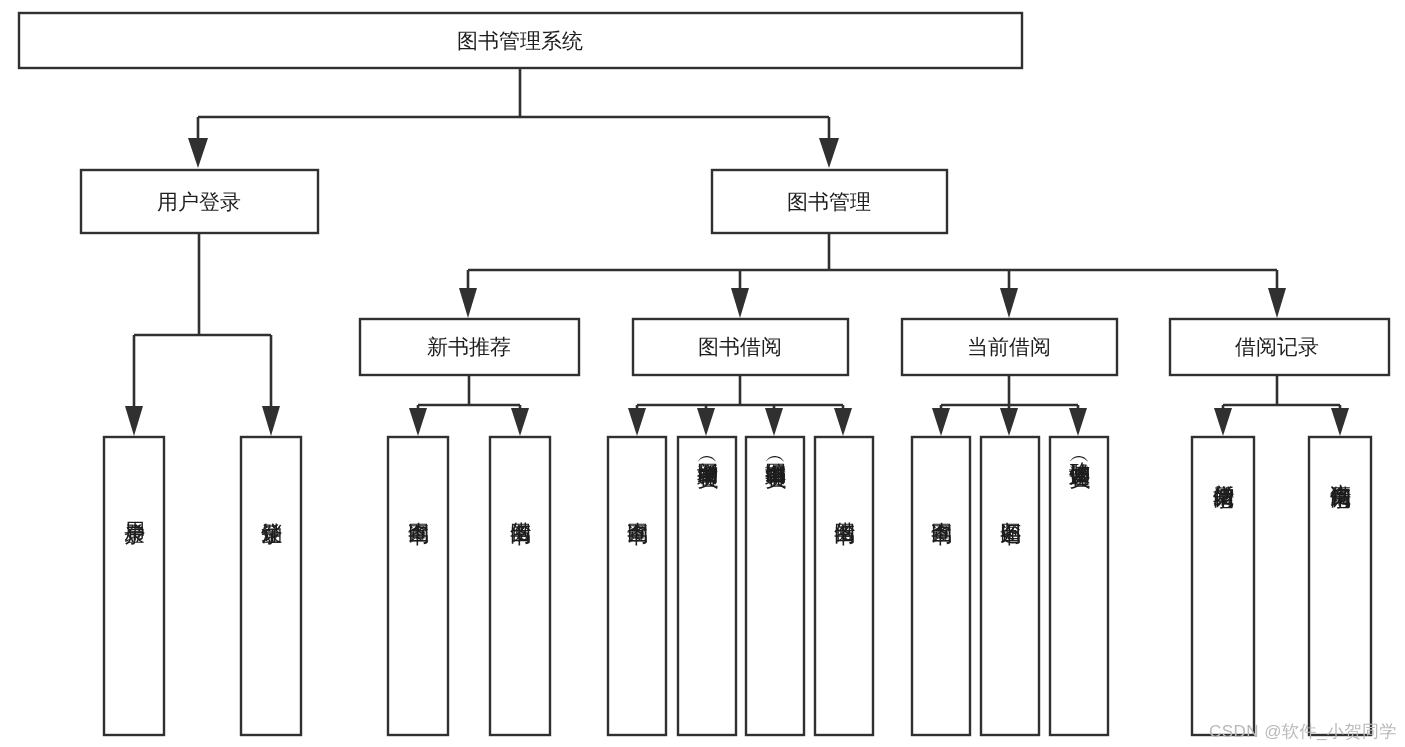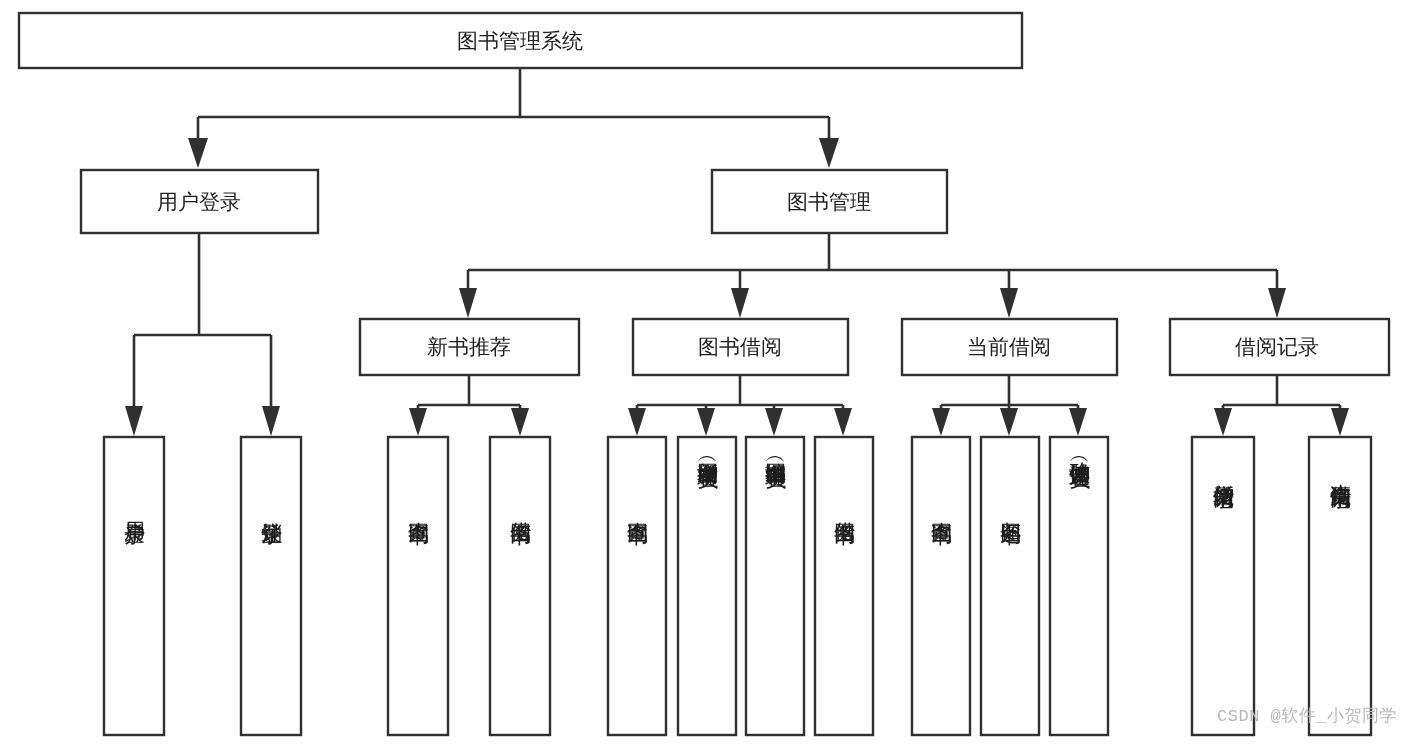--- a/index.html
+++ b/index.html
@@ -62,22 +62,22 @@
     font-family: "DejaVu Sans", "Liberation Sans", sans-serif;
     font-size: 21px;
     line-height: 1.12;
     color: #1d1d1d;
     letter-spacing: 1px;
     white-space: nowrap;
   }
   .watermark {
     position: absolute;
     right: 8px;
-    bottom: 20px;
-    font-family: Liberation Mono, monospace;
+    bottom: 4px;
+    font-family: Liberation Sans, sans-serif;
     font-size: 17px;
     color: #b9b9b9;
     white-space: nowrap;
     letter-spacing: 0.5px;
   }
 </style>
 </head>
 <body>
 
 <div id="diagram-root">

